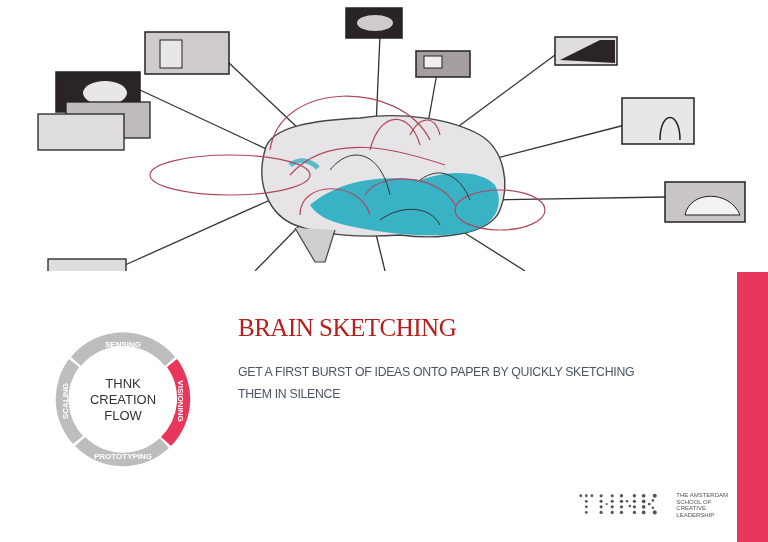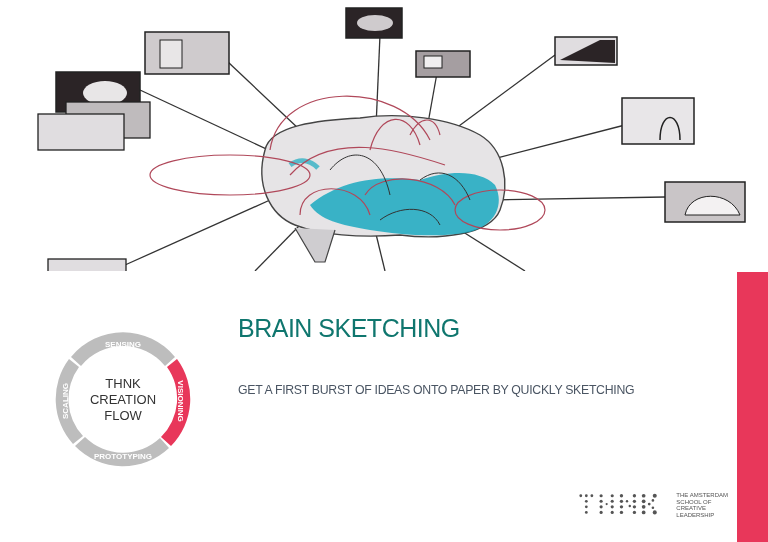--- a/index.html
+++ b/index.html
@@ -1,22 +1,22 @@
 <!DOCTYPE html>
 <html><head>
 <meta charset="utf-8">
 <style>
   html, body { margin: 0; padding: 0; background: #ffffff; }
   body { width: 768px; height: 542px; position: relative; overflow: hidden; font-family: "Liberation Sans", sans-serif; }
   .illustration { position: absolute; left: 0; top: 0; width: 768px; height: 271px; overflow: hidden; }
   .illustration svg { display: block; }
   .accent-bar { position: absolute; left: 737px; top: 272px; width: 31px; height: 270px; background: #e8375a; }
   .flow-wheel { position: absolute; left: 48px; top: 324px; width: 150px; height: 150px; }
-  .title { position: absolute; left: 238px; top: 314px; font-size: 25px; letter-spacing: -0.5px; color: #0f766e; font-family: Liberation Sans, sans-serif; white-space: nowrap; }
-  .subtitle { position: absolute; left: 238px; top: 379px; width: 470px; font-size: 12.3px; line-height: 22px; color: #4a5563; font-family: "Liberation Sans", sans-serif; letter-spacing: -0.3px; }
+  .title { position: absolute; left: 238px; top: 314px; font-size: 25px; letter-spacing: -0.5px; color: #b91c1c; font-family: Liberation Serif, serif; white-space: nowrap; }
+  .subtitle { position: absolute; left: 238px; top: 361px; width: 470px; font-size: 12.3px; line-height: 22px; color: #4a5563; font-family: "Liberation Sans", sans-serif; letter-spacing: -0.3px; }
   .logo { position: absolute; left: 578px; top: 490px; width: 150px; height: 30px; display: flex; align-items: center; }
   .logo-mark { display: flex; gap: 3px; }
   .logo-text { margin-left: 4px; font-size: 6px; line-height: 6.5px; color: #555; font-family: "Liberation Sans", sans-serif; text-transform: uppercase; }
   .logo-text div { white-space: nowrap; }
 </style>
 </head>
 <body>
 
 <div class="illustration">
   <svg width="768" height="271" viewBox="0 0 768 271">
@@ -97,20 +97,21 @@
       <text x="0" y="-11" font-size="13" fill="#333" text-anchor="middle" font-family="Liberation Sans, sans-serif">THNK</text>
       <text x="0" y="5" font-size="13" fill="#333" text-anchor="middle" font-family="Liberation Sans, sans-serif">CREATION</text>
       <text x="0" y="21" font-size="13" fill="#333" text-anchor="middle" font-family="Liberation Sans, sans-serif">FLOW</text>
     </g>
   </svg>
 </div>
 
 <div class="title">BRAIN SKETCHING</div>
 <div class="subtitle">
   <div>GET A FIRST BURST OF IDEAS ONTO PAPER BY QUICKLY SKETCHING</div>
+  <div>THEM IN SILENCE</div>
 </div>
 
 <div class="logo">
   <svg class="logo-mark" width="102" height="26" viewBox="0 0 102 26">
     <g fill="#555">
 
       <circle cx="3" cy="3" r="1.5"></circle>
         <circle cx="9" cy="3" r="1.5"></circle>
         <circle cx="15" cy="3" r="1.5"></circle>
       <circle cx="9" cy="9" r="1.5"></circle>

